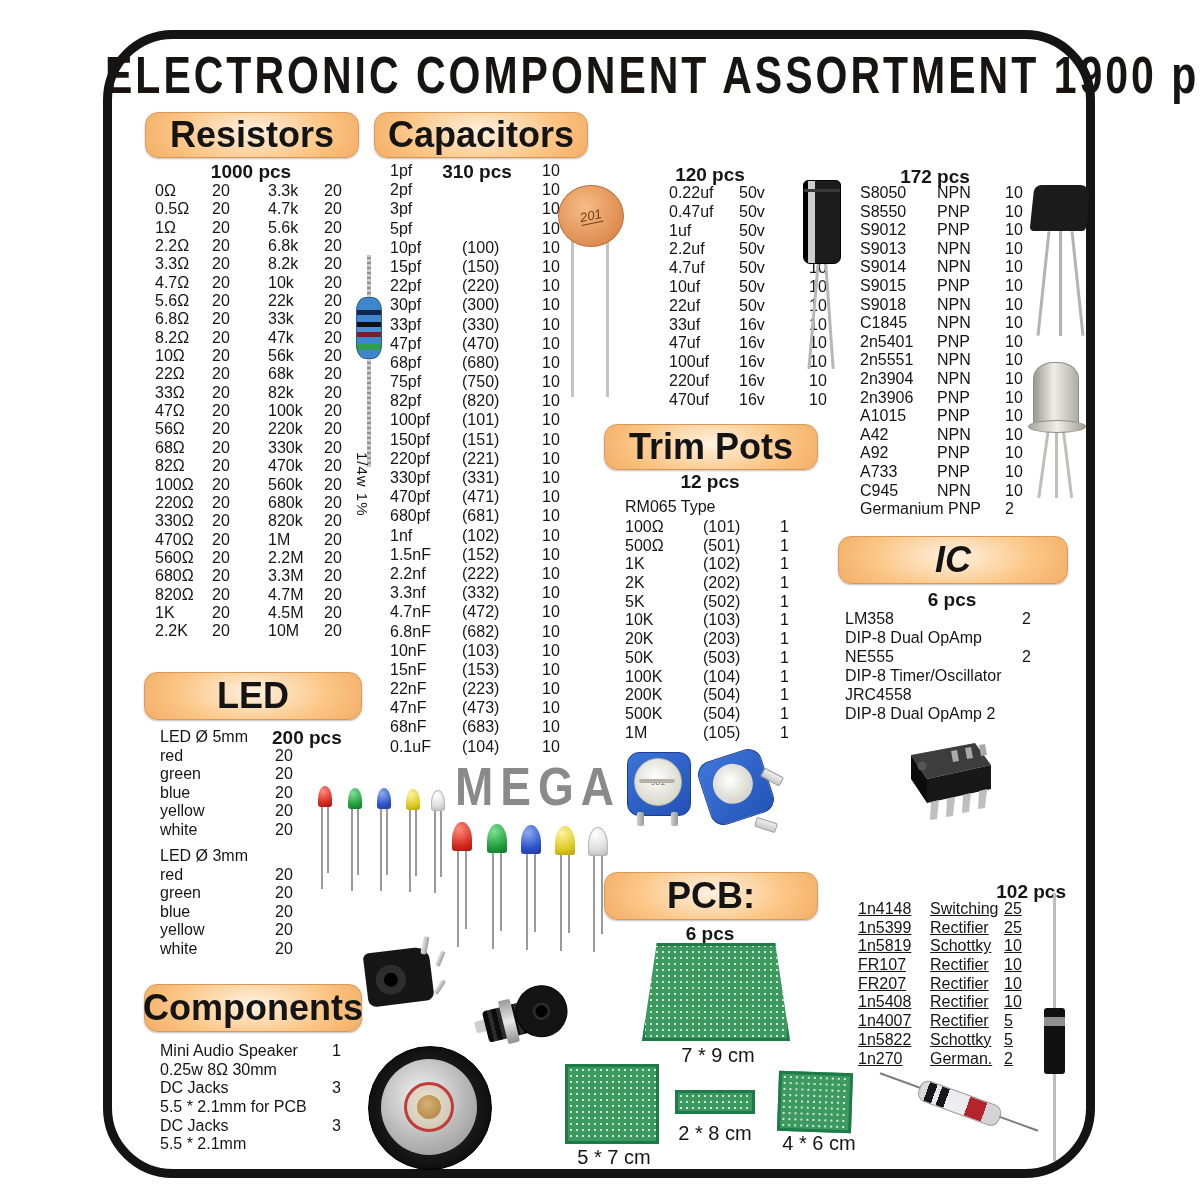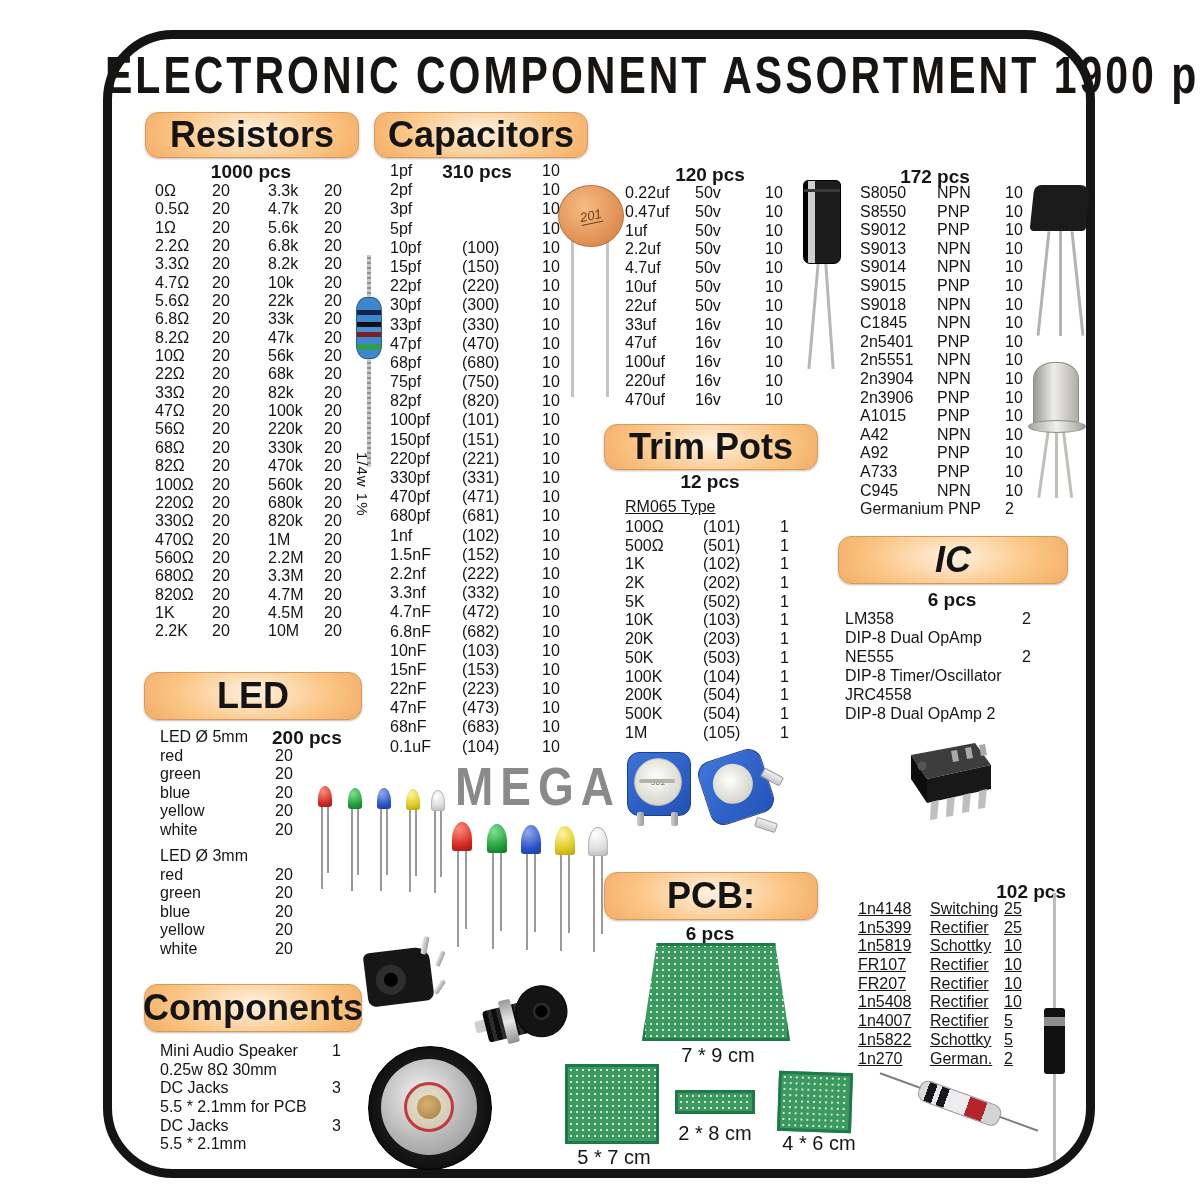--- a/index.html
+++ b/index.html
@@ -13,21 +13,21 @@
   .pill{position:absolute;display:flex;align-items:center;justify-content:center;
         background:radial-gradient(ellipse 65% 130% at 50% 42%, #fff2e1 0%, #fbc584 55%, #f0a55c 100%);
         border:1px solid #d9995a;border-radius:13px;font-weight:bold;font-size:36px;color:#141414;
         box-shadow:0 1px 2px rgba(0,0,0,.25);}
   .cnt{position:absolute;font-weight:bold;font-size:19px;text-align:center;white-space:nowrap;}
   .lbl{position:absolute;font-size:16px;white-space:nowrap;}
   .tbl{position:absolute;display:grid;font-size:16px;}
   .tbl .td{white-space:nowrap;overflow:visible;}
   .res{grid-template-columns:57px 56px 56px 38px;grid-auto-rows:18.35px;}
   .cap{grid-template-columns:72px 80px 38px;grid-auto-rows:19.2px;}
-  .ele{grid-template-columns:70px 70px 40px;grid-auto-rows:18.8px;}
+  .ele{grid-template-columns:70px 70px 40px;grid-auto-rows:18.8px;margin-left:44px;}
   .tra{grid-template-columns:77px 68px 34px;grid-auto-rows:18.6px;}
   .pot{grid-template-columns:78px 77px 30px;grid-auto-rows:18.7px;}
   .icg{grid-template-columns:177px 30px;grid-auto-rows:19px;}
   .ledt{grid-template-columns:115px 55px;grid-auto-rows:18.6px;}
   .dio{grid-template-columns:72px 74px 32px;grid-auto-rows:18.7px;text-decoration:underline;}
   .com{grid-template-columns:172px 30px;grid-auto-rows:18.7px;}
   .vnote{position:absolute;writing-mode:vertical-rl;font-size:15px;letter-spacing:1px;}
   .mega{position:absolute;font-size:46px;font-weight:bold;color:#8a8a8a;letter-spacing:7px;
         transform:scaleY(1.15);}
   .pcbl{position:absolute;font-size:20px;white-space:nowrap;}
@@ -440,21 +440,21 @@
       <span class="td">A733</span>
       <span class="td">PNP</span>
       <span class="td">10</span>
       <span class="td">C945</span>
       <span class="td">NPN</span>
       <span class="td">10</span>
       <span class="td">Germanium PNP</span>
       <span class="td"></span>
       <span class="td">2</span>
     </div>
-  <div class="lbl" style="left:625px;top:498px;text-decoration:underline;">RM065 Type</div>
+  <div class="lbl" style="left:625px;top:498px;">RM065 Type</div>
   <div class="tbl pot" style="left:625px;top:518px;">
       <span class="td">100Ω</span>
       <span class="td">(101)</span>
       <span class="td">1</span>
       <span class="td">500Ω</span>
       <span class="td">(501)</span>
       <span class="td">1</span>
       <span class="td">1K</span>
       <span class="td">(102)</span>
       <span class="td">1</span>

